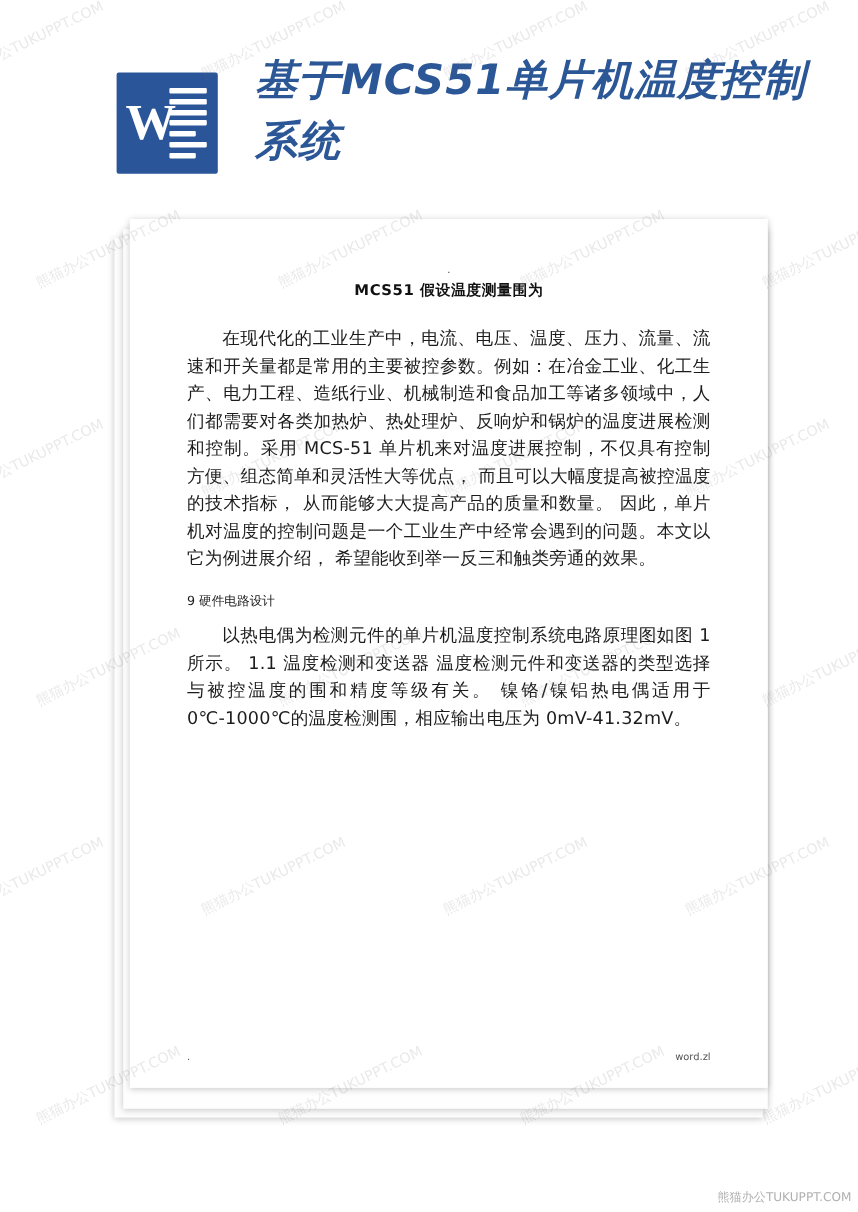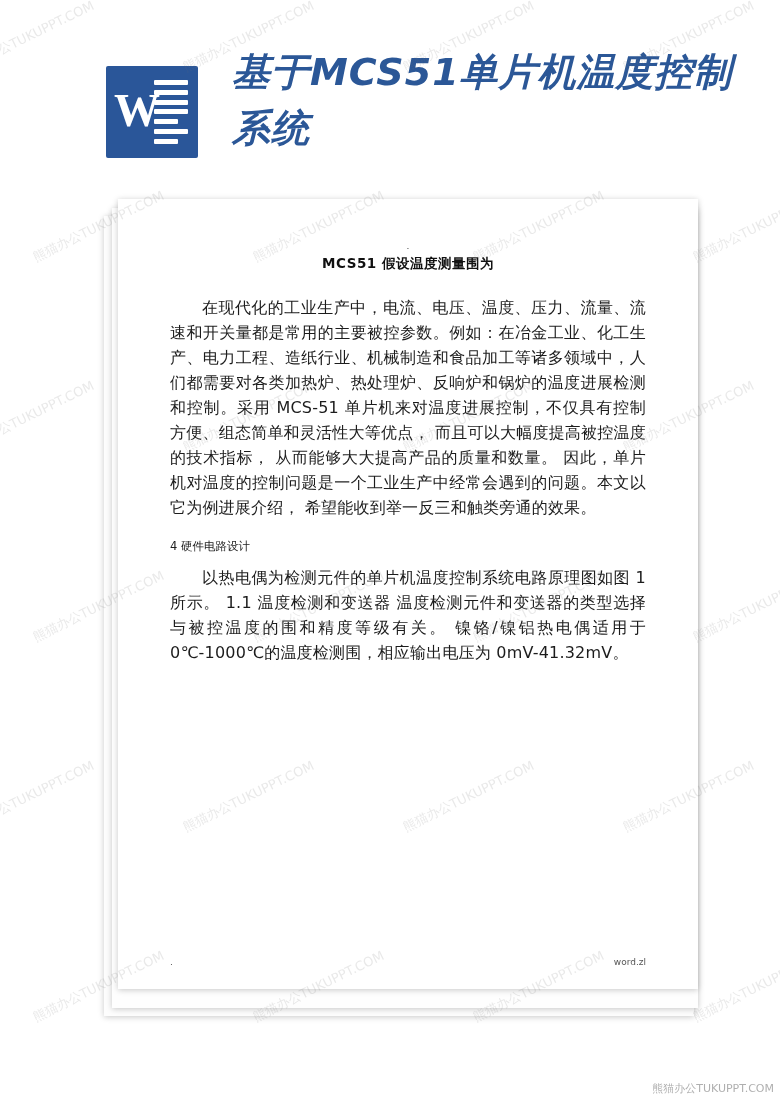--- a/index.html
+++ b/index.html
@@ -222,21 +222,21 @@
 
 <div class="page-stack">
   <div class="paper back2"></div>
   <div class="paper back1"></div>
   <div class="paper front">
     <div class="doc-body">
       <div class="doc-inner">
         <div class="doc-dot">.</div>
         <div class="doc-title">MCS51 假设温度测量围为</div>
         <p class="doc-p">在现代化的工业生产中，电流、电压、温度、压力、流量、流速和开关量都是常用的主要被控参数。例如：在冶金工业、化工生产、电力工程、造纸行业、机械制造和食品加工等诸多领域中，人们都需要对各类加热炉、热处理炉、反响炉和锅炉的温度进展检测和控制。采用 MCS-51 单片机来对温度进展控制，不仅具有控制方便、组态简单和灵活性大等优点， 而且可以大幅度提高被控温度的技术指标， 从而能够大大提高产品的质量和数量。 因此，单片机对温度的控制问题是一个工业生产中经常会遇到的问题。本文以它为例进展介绍， 希望能收到举一反三和触类旁通的效果。</p>
-        <div class="doc-h">4 硬件电路设计</div>
+        <div class="doc-h">9 硬件电路设计</div>
         <p class="doc-p">以热电偶为检测元件的单片机温度控制系统电路原理图如图 1 所示。 1.1 温度检测和变送器 温度检测元件和变送器的类型选择与被控温度的围和精度等级有关。 镍铬/镍铝热电偶适用于 0℃-1000℃的温度检测围，相应输出电压为 0mV-41.32mV。</p>
       </div>
       <div class="doc-footer">
         <span>.</span>
         <span>word.zl</span>
       </div>
     </div>
   </div>
 </div>
 

